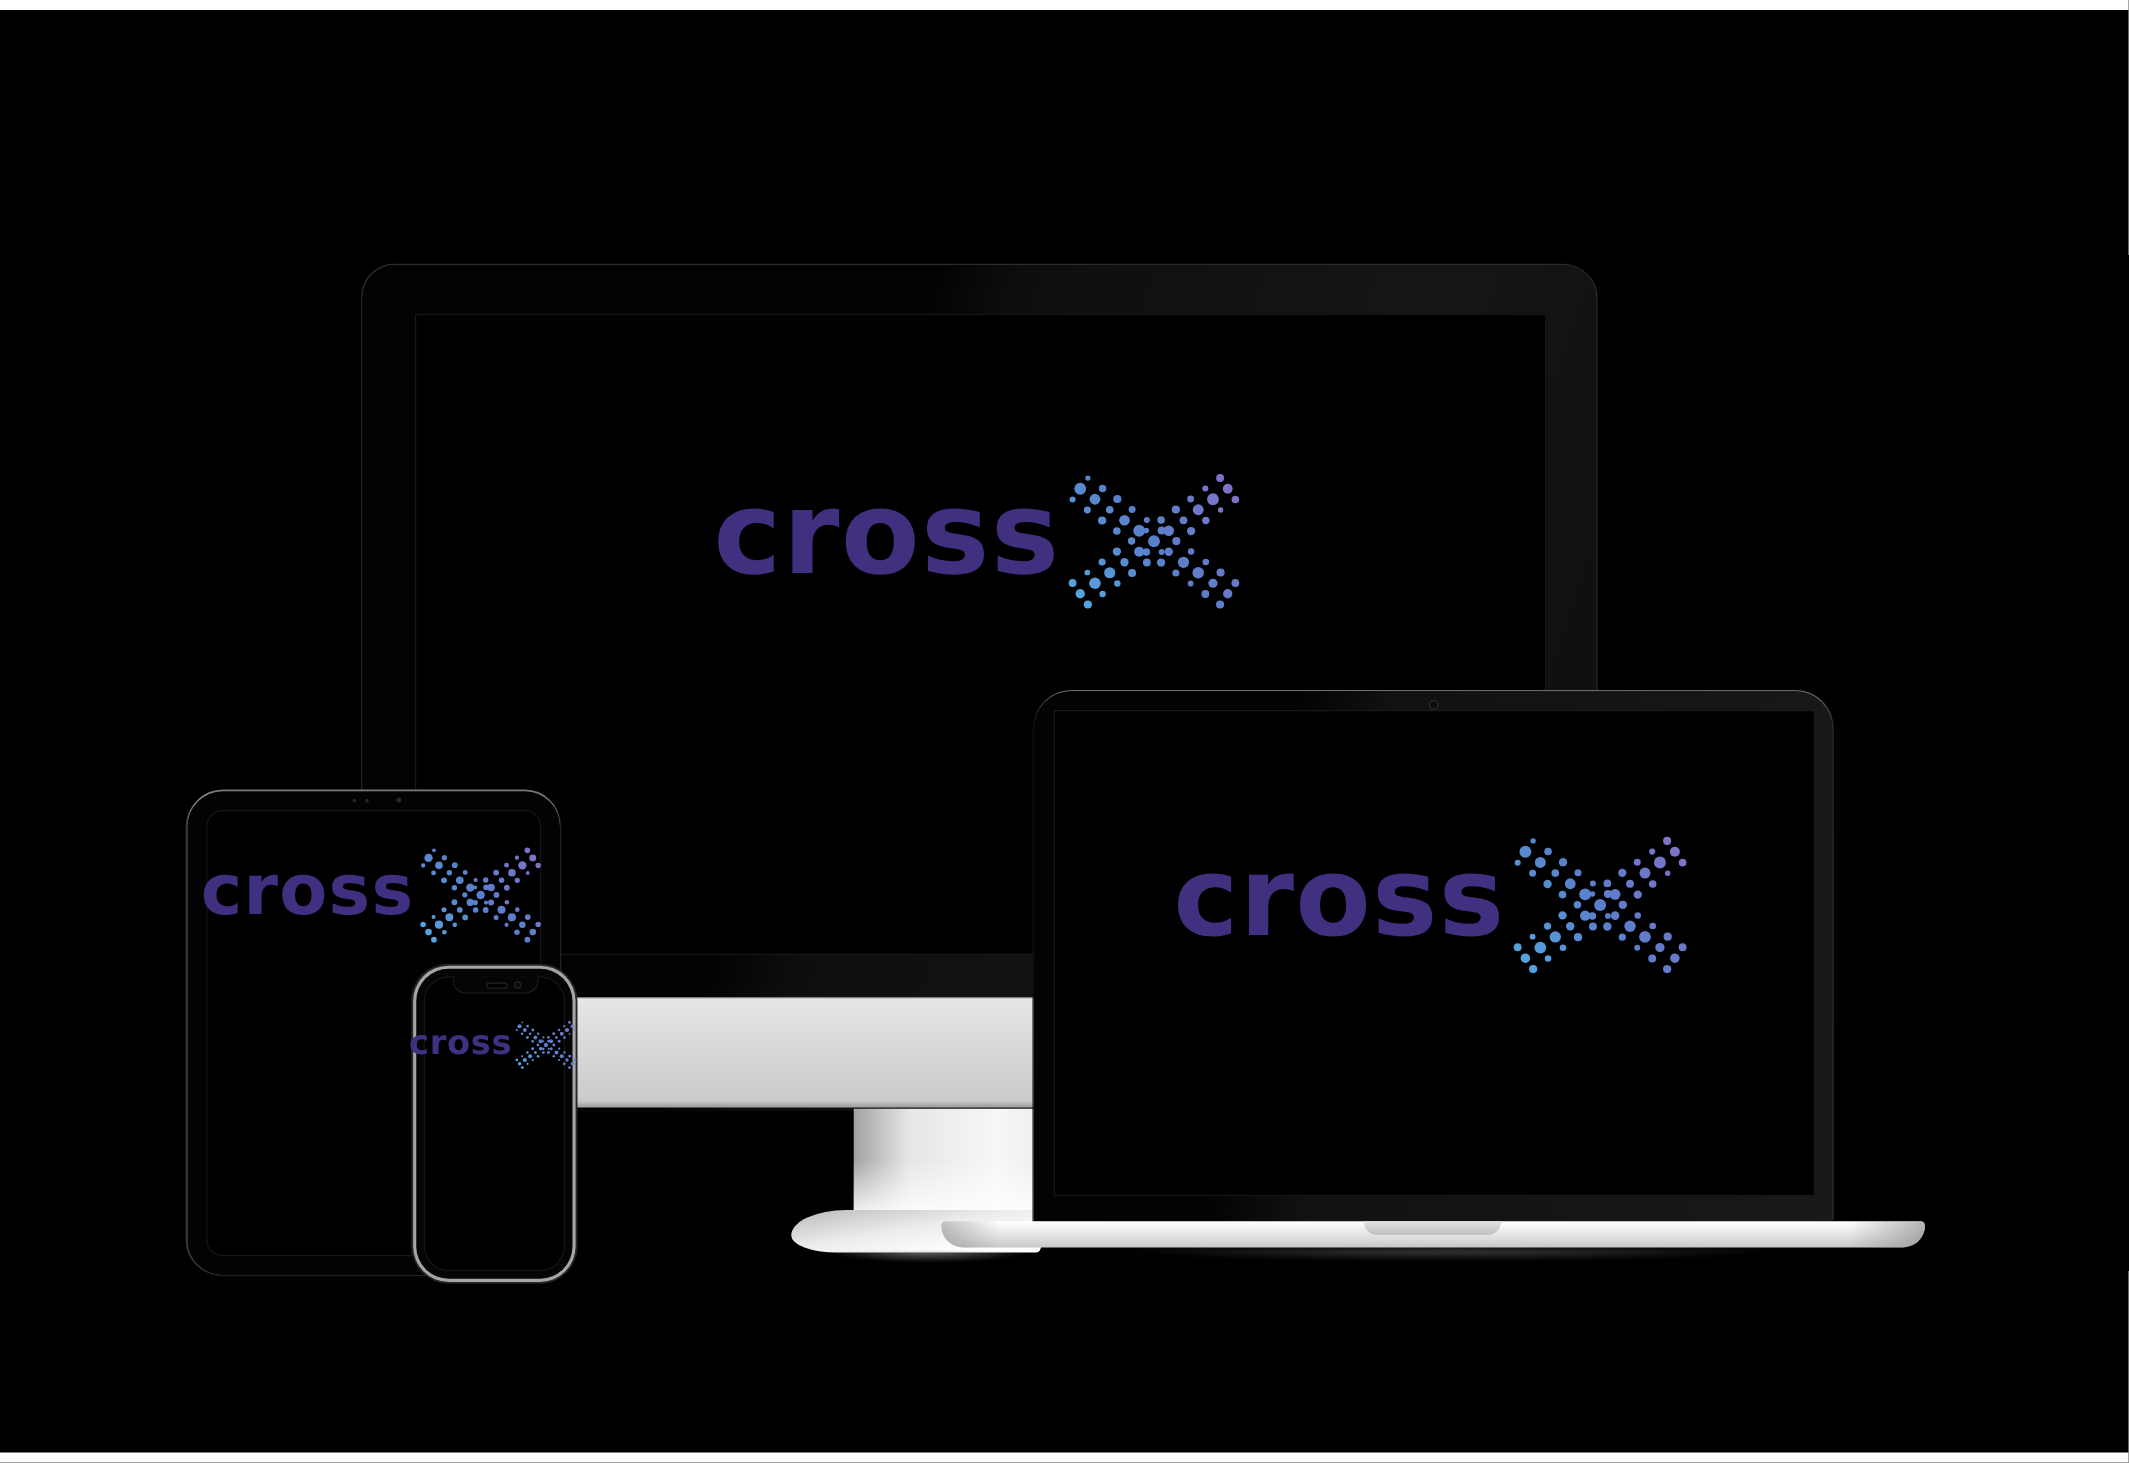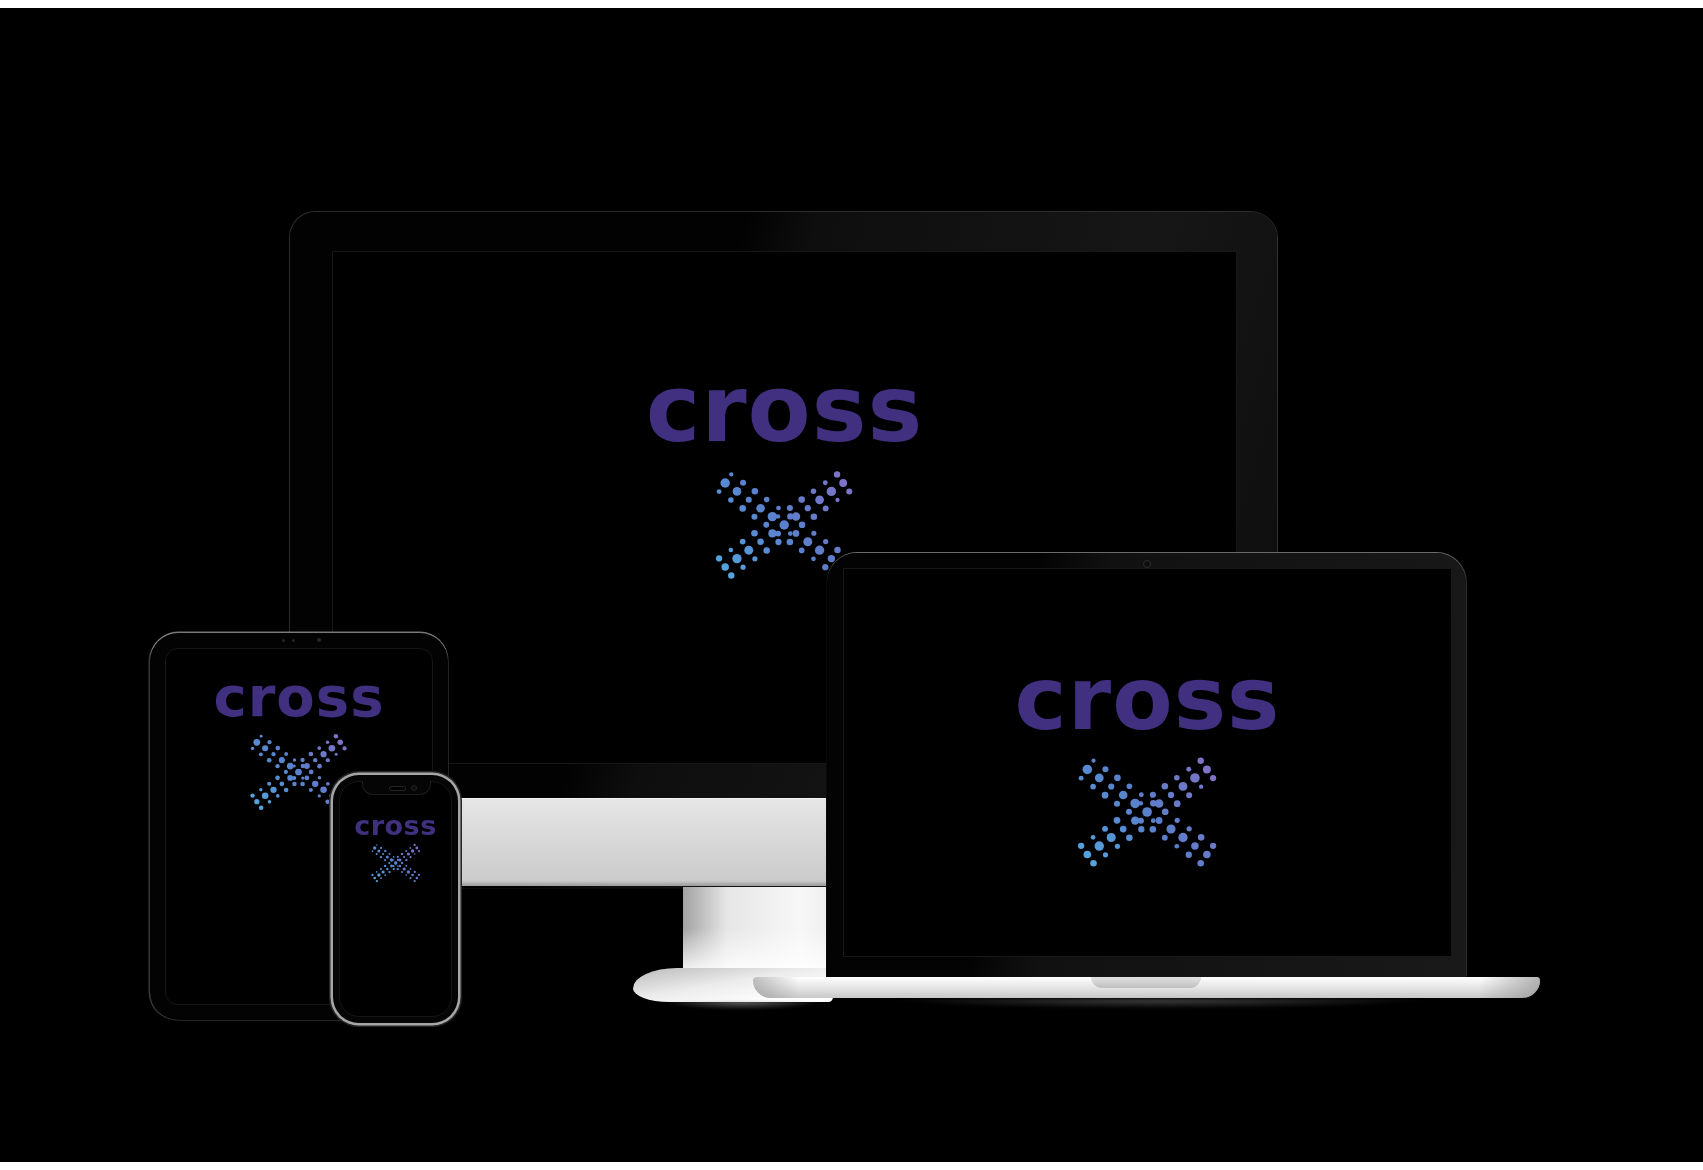--- a/index.html
+++ b/index.html
@@ -75,21 +75,21 @@
     background:#000;border:1px solid #151515;}
   .phone-notch{position:absolute;left:22px;top:-1px;width:67px;height:13px;
     background:#050505;border:1px solid #1c1c1c;border-top:none;border-radius:0 0 11px 11px;}
   .phone-speaker{position:absolute;left:26px;top:5px;width:15px;height:3px;border-radius:2px;
     background:#000;border:1px solid #242424;}
   .phone-cam{position:absolute;left:48px;top:4px;width:4px;height:4px;border-radius:50%;
     background:#0c0c0c;border:1px solid #242424;}
 
   
   .logo{position:absolute;left:50%;transform:translateX(-50%);
-    display:flex;flex-direction:column;align-items:center;}
+    display:flex;flex-direction:row;align-items:center;}
   .word{font-weight:bold;line-height:1;letter-spacing:1px;color:#412F80;white-space:nowrap;}
   .logo svg{overflow:visible;display:block;}
   .logo-imac{top:112px;}   .logo-imac .word{font-size:92px;}   .logo-imac svg{width:150px;height:112px;margin-top:13px;}
   .logo-laptop{top:86px;}  .logo-laptop .word{font-size:88px;} .logo-laptop svg{width:152px;height:114px;margin-top:12px;}
   .logo-tablet{top:20px;}  .logo-tablet .word{font-size:56px;} .logo-tablet svg{width:106px;height:80px;margin-top:7px;}
   .logo-phone{top:30px;}   .logo-phone .word{font-size:27px;letter-spacing:0.5px;} .logo-phone svg{width:54px;height:40px;margin-top:4px;}
 </style>
 </head>
 <body>
 

